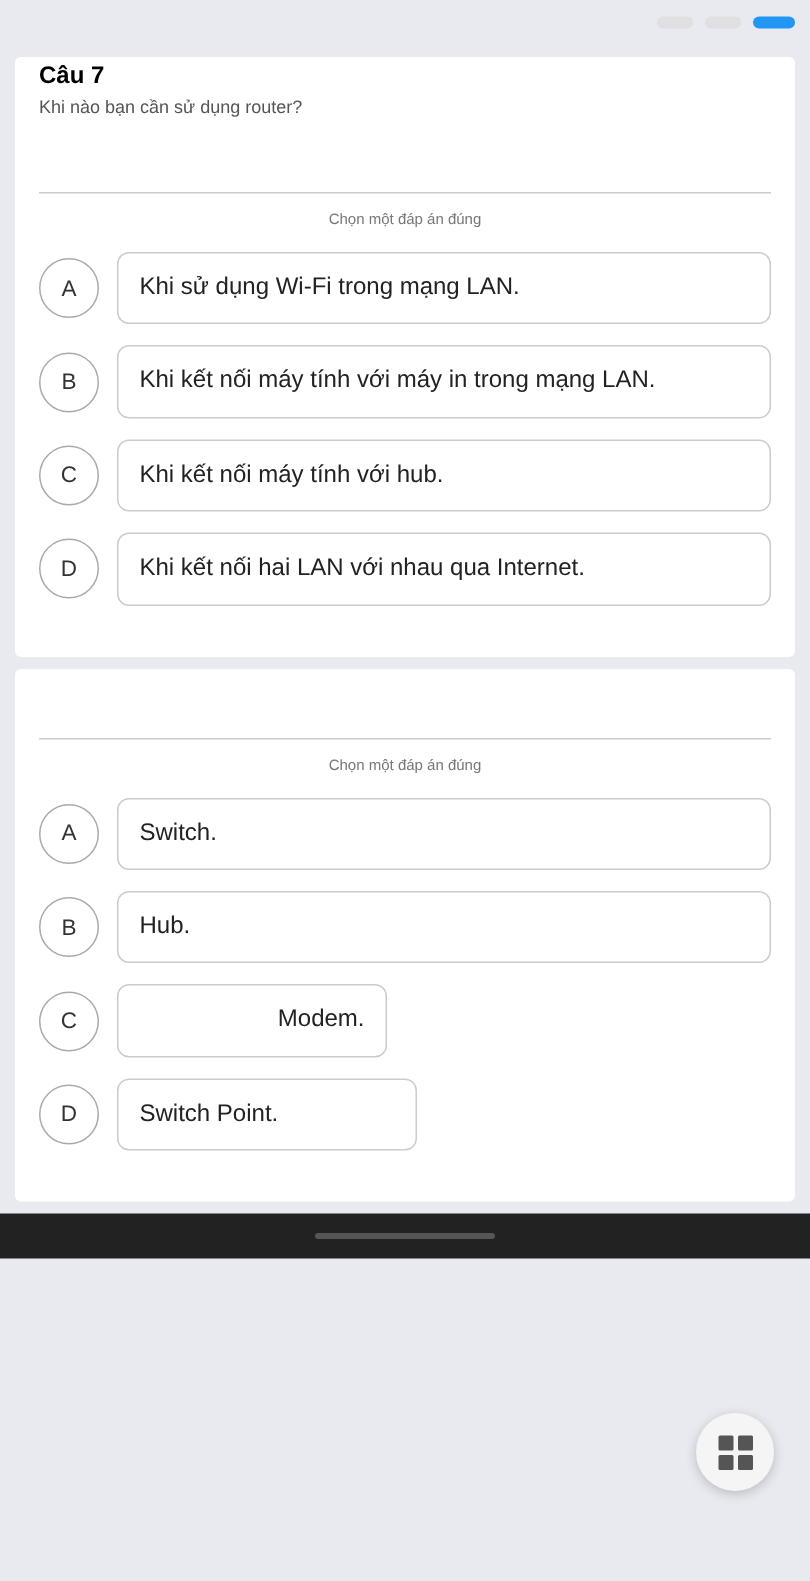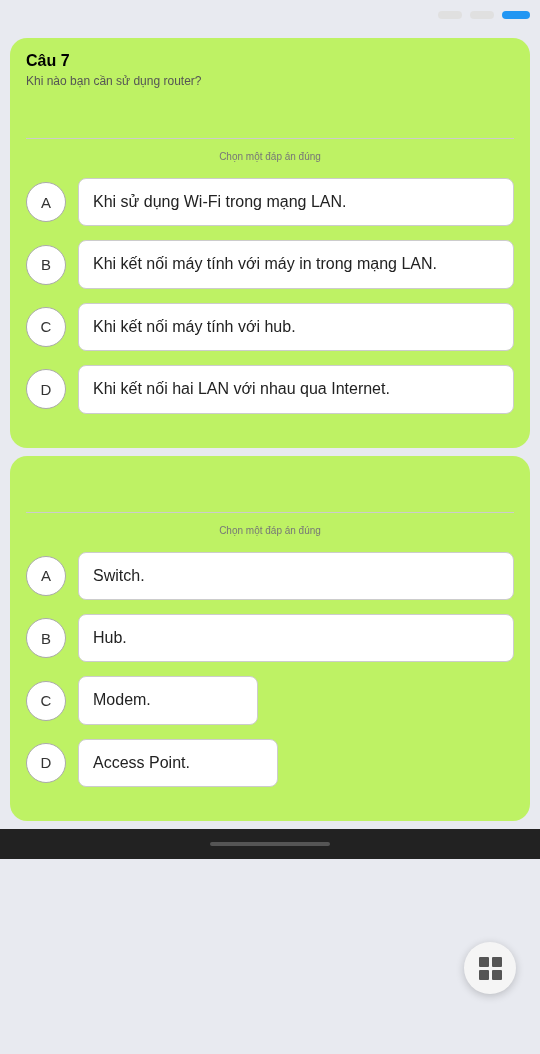--- a/index.html
+++ b/index.html
@@ -9,24 +9,24 @@
     }
     body {
       width: 540px;
       min-height: 1054px;
       background: #e8eaf0;
       font-family: Arial, sans-serif;
       overflow-x: hidden;
     }
 
     .question-card {
-      background: #bef264;
+      background: #ffffff;
       margin: 8px 10px;
-      border-radius: 17px;
-      padding: 14px 16px 20px 16px;
+      border-radius: 4px;
+      padding: 4px 16px 20px 16px;
     }
 
     .question-number {
       font-weight: bold;
       font-size: 16px;
       color: #000;
       margin-bottom: 4px;
     }
 
     .question-subtitle {
@@ -218,26 +218,26 @@
       <div class="option-box">Switch.</div>
     </div>
 
     <div class="option-row">
       <div class="option-circle">B</div>
       <div class="option-box">Hub.</div>
     </div>
 
     <div class="option-row">
       <div class="option-circle">C</div>
-      <div class="option-box" style="max-width: 180px;">Modem.</div>
+      <div class="option-box" style="max-width: 180px; text-align: right;">Modem.</div>
     </div>
 
     <div class="option-row">
       <div class="option-circle">D</div>
-      <div class="option-box" style="max-width: 200px;">Access Point.</div>
+      <div class="option-box" style="max-width: 200px;">Switch Point.</div>
     </div>
   </div>
 
   <div class="fab-button" style="position: fixed; right: 24px; bottom: 60px;">
     <div class="fab-grid">
       <div class="fab-dot"></div>
       <div class="fab-dot"></div>
       <div class="fab-dot"></div>
       <div class="fab-dot"></div>
     </div>

